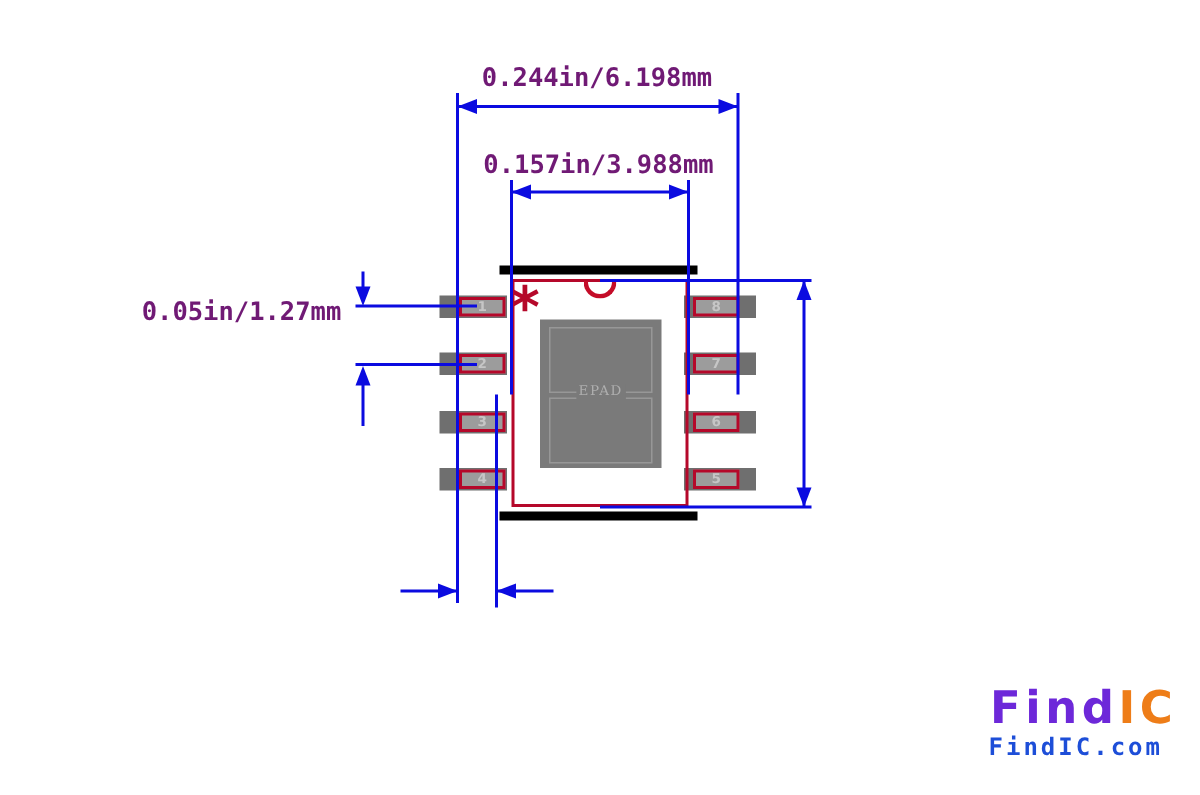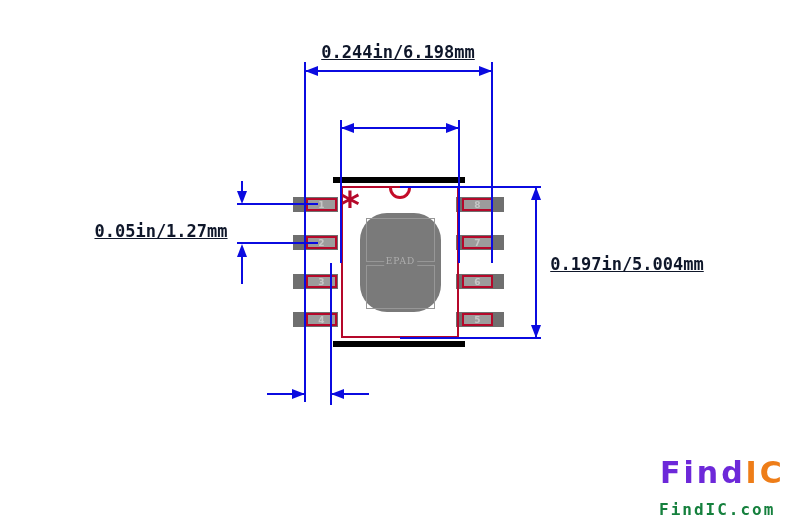--- a/index.html
+++ b/index.html
@@ -1,48 +1,48 @@
 <!DOCTYPE html>
 <html><head>
 <meta charset="utf-8">
 <style>
   html,body{margin:0;padding:0;background:#fff;}
   #stage{position:relative;width:800px;height:530px;background:#ffffff;overflow:hidden;
          font-family:"DejaVu Sans Mono","Liberation Mono",monospace;}
   
   .bl{position:absolute;background:#0b0be0;}
-  .dimtext{position:absolute;color:#0f172a;font:bold 17px "DejaVu Sans Mono","Liberation Mono",monospace;
-           white-space:nowrap;transform:translateX(-50%);letter-spacing:0px;text-decoration:underline;}
+  .dimtext{position:absolute;color:#701a75;font:bold 17px "DejaVu Sans Mono","Liberation Mono",monospace;
+           white-space:nowrap;transform:translateX(-50%);letter-spacing:0px;}
   .ah{position:absolute;width:0;height:0;border-style:solid;border-color:transparent;}
   .ah-left {border-width:5px 13px 5px 0;border-right-color:#0b0be0;}
   .ah-right{border-width:5px 0 5px 13px;border-left-color:#0b0be0;}
   .ah-up   {border-width:0 5px 13px 5px;border-bottom-color:#0b0be0;}
   .ah-down {border-width:13px 5px 0 5px;border-top-color:#0b0be0;}
   
   .pad{position:absolute;background:#6f6f6f;}
   .lead{position:absolute;width:31px;height:13px;background:#9c9c9c;border:2px solid #b5082a;
         box-sizing:border-box;display:flex;align-items:center;justify-content:center;
         color:#c6c6c6;font:bold 9px "DejaVu Sans","Liberation Sans",sans-serif;}
   .pkg{position:absolute;left:341px;top:186px;width:118px;height:152px;border:2px solid #b5082a;
        box-sizing:border-box;background:transparent;}
   .bar{position:absolute;left:333px;width:132px;height:6px;background:#000;}
   .arc{position:absolute;left:389px;top:187px;width:22px;height:12px;box-sizing:border-box;
        border:3px solid #c40c28;border-top:none;border-radius:0 0 12px 12px / 0 0 12px 12px;}
   .ast{position:absolute;left:340px;top:186px;color:#b5082a;
        font:bold 38px "DejaVu Sans","Liberation Sans",sans-serif;line-height:1;}
-  .epad{position:absolute;left:360px;top:213px;width:81px;height:99px;background:#7a7a7a;border-radius:27px;}
+  .epad{position:absolute;left:360px;top:213px;width:81px;height:99px;background:#7a7a7a;}
   .epin{position:absolute;left:6px;width:67px;border:1px solid #979797;}
   .eplabel{position:absolute;left:50%;top:48px;transform:translate(-50%,-50%);
            background:#7a7a7a;padding:0 2px;color:#aeaeae;
            font:9px "DejaVu Serif","Liberation Serif",serif;letter-spacing:1px;}
   
   .logo{position:absolute;left:660px;top:458px;font:800 30px "DejaVu Sans","Liberation Sans",sans-serif;
         letter-spacing:3px;line-height:1;}
   .logo .t{color:#6d28d9;} .logo .o{color:#ee7d18;}
-  .site{position:absolute;left:659px;top:500px;color:#15803d;
+  .site{position:absolute;left:659px;top:488px;color:#1d4ed8;
         font:bold 16px "DejaVu Sans Mono","Liberation Mono",monospace;letter-spacing:2px;}
 </style>
 </head>
 <body>
 
 <div id="stage">
 
   <div class="pad" style="left:293px;top:197px;width:45px;height:15px;">
     <div class="lead" style="left:13px;top:1px;">
         <span>1</span>
@@ -99,35 +99,35 @@
   <div class="arc"></div>
   <div class="ast">*</div>
 
   <div class="dimtext" style="left:398px;top:42px;">0.244in/6.198mm</div>
   <div class="bl" style="left:305px;top:70px;width:187px;height:2px;"></div>
   <div class="ah ah-left" style="left:305px;top:66px;"></div>
   <div class="ah ah-right" style="left:479px;top:66px;"></div>
   <div class="bl" style="left:304px;top:62px;width:2px;height:340px;"></div>
   <div class="bl" style="left:491px;top:62px;width:2px;height:201px;"></div>
 
+  <div class="dimtext" style="left:399px;top:100px;">0.157in/3.988mm</div>
   <div class="bl" style="left:341px;top:127px;width:118px;height:2px;"></div>
   <div class="ah ah-left" style="left:341px;top:123px;"></div>
   <div class="ah ah-right" style="left:446px;top:123px;"></div>
   <div class="bl" style="left:340px;top:120px;width:2px;height:143px;"></div>
   <div class="bl" style="left:458px;top:120px;width:2px;height:143px;"></div>
 
-  <div class="dimtext" style="left:161px;top:221px;text-align:center;">0.05in/1.27mm</div>
+  <div class="dimtext" style="left:161px;top:198px;text-align:center;">0.05in/1.27mm</div>
   <div class="bl" style="left:237px;top:203px;width:81px;height:2px;"></div>
   <div class="bl" style="left:237px;top:242px;width:81px;height:2px;"></div>
   <div class="bl" style="left:241px;top:181px;width:2px;height:16px;"></div>
   <div class="ah ah-down" style="left:237px;top:191px;"></div>
   <div class="ah ah-up" style="left:237px;top:244px;"></div>
   <div class="bl" style="left:241px;top:256px;width:2px;height:28px;"></div>
 
-  <div class="dimtext" style="left:627px;top:254px;">0.197in/5.004mm</div>
   <div class="bl" style="left:400px;top:186px;width:141px;height:2px;"></div>
   <div class="bl" style="left:400px;top:337px;width:141px;height:2px;"></div>
   <div class="bl" style="left:535px;top:187px;width:2px;height:151px;"></div>
   <div class="ah ah-up" style="left:531px;top:187px;"></div>
   <div class="ah ah-down" style="left:531px;top:325px;"></div>
 
   <div class="bl" style="left:330px;top:263px;width:2px;height:142px;"></div>
   <div class="bl" style="left:267px;top:393px;width:38px;height:2px;"></div>
   <div class="ah ah-right" style="left:292px;top:389px;"></div>
   <div class="bl" style="left:331px;top:393px;width:38px;height:2px;"></div>

